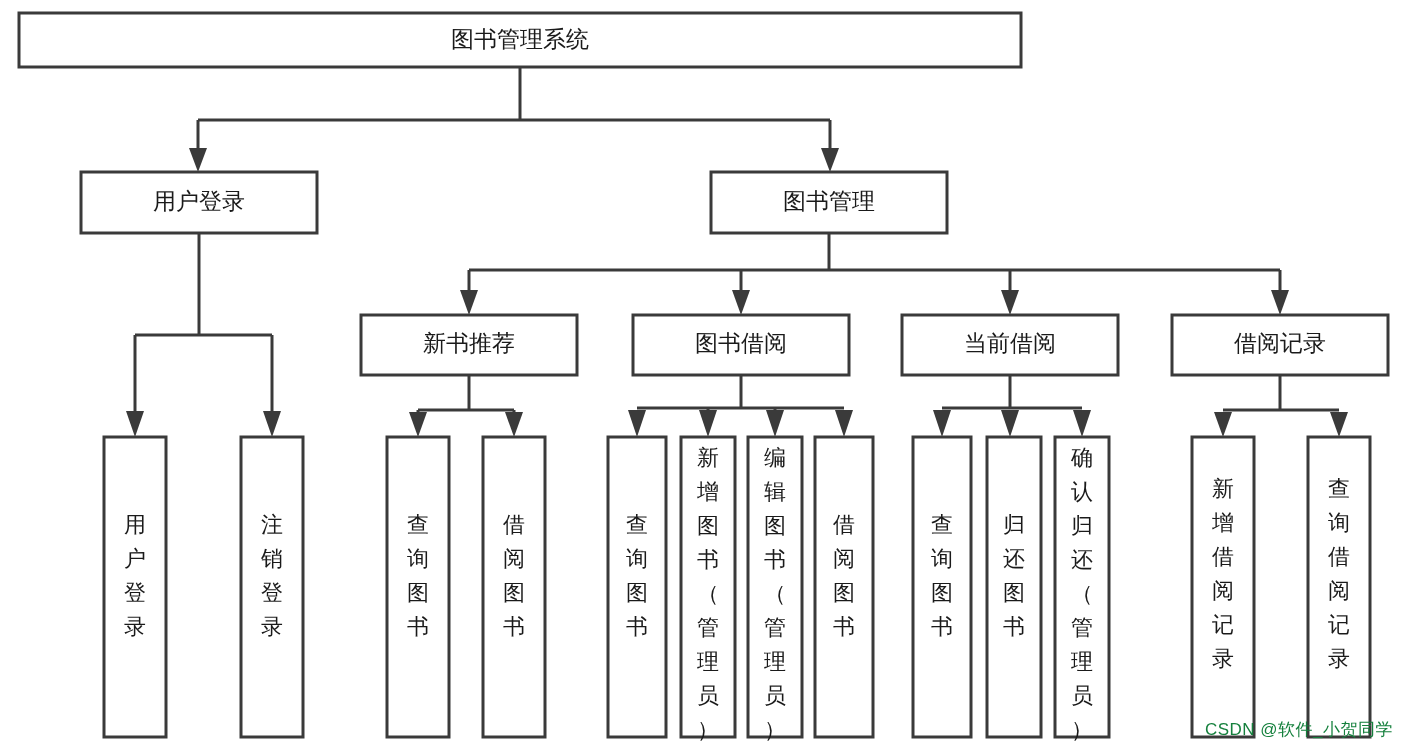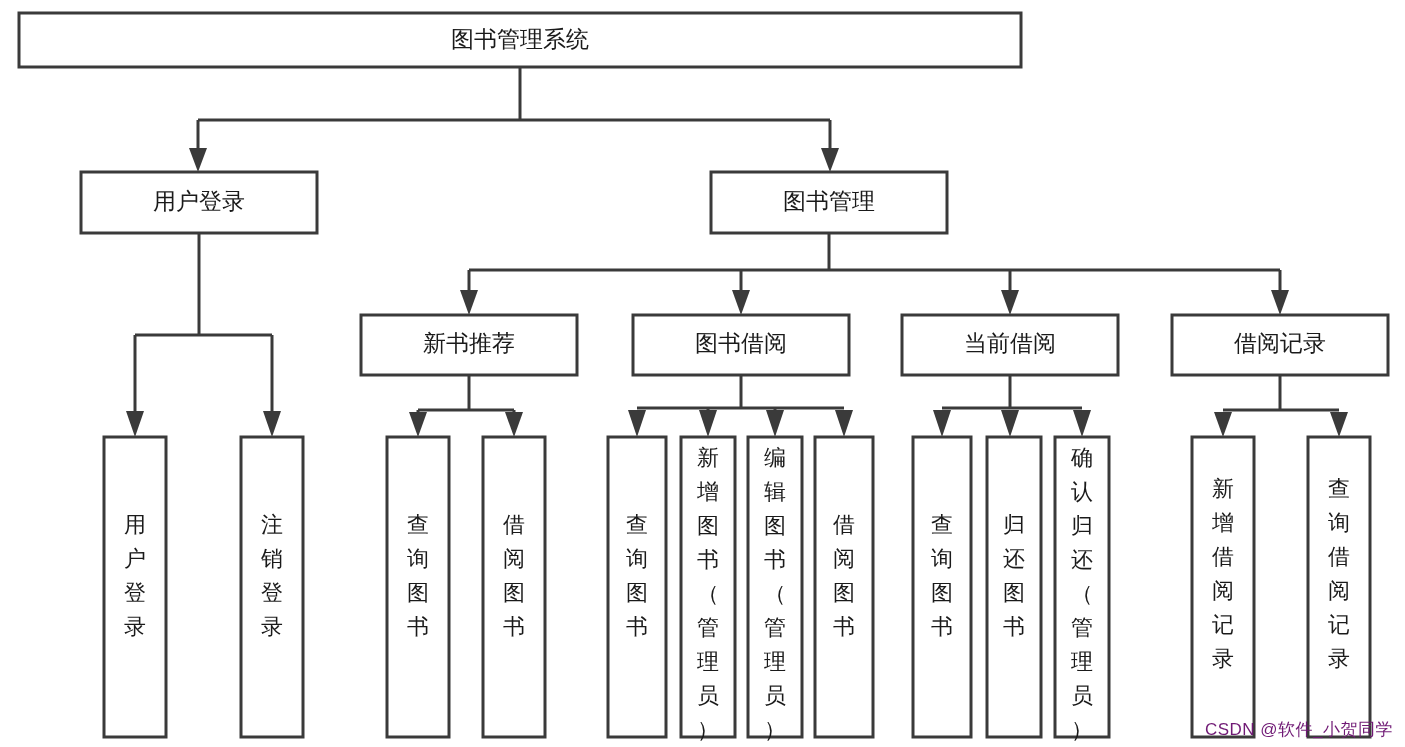--- a/index.html
+++ b/index.html
@@ -53,21 +53,21 @@
     font-size: 22px;
     fill: #1a1a1a;
     text-anchor: middle;
   }
   .watermark {
     position: absolute;
     right: 12px;
     bottom: 6px;
     font-family: "Liberation Sans", "DejaVu Sans", sans-serif;
     font-size: 17px;
-    color: #701a75;
+    color: #15803d;
     letter-spacing: 0.5px;
     white-space: nowrap;
     pointer-events: none;
   }
 </style>
 </head>
 <body>
 
 <div id="diagram-root">
   <svg id="tree-svg" viewBox="0 0 1405 747" xmlns="http://www.w3.org/2000/svg">

